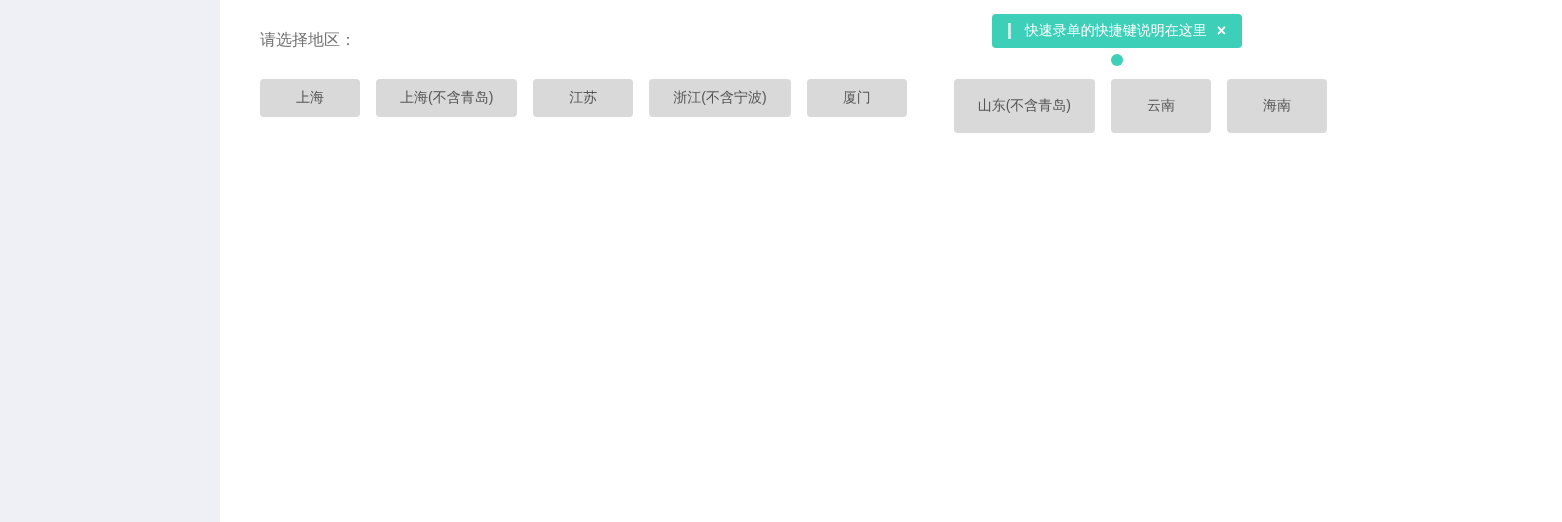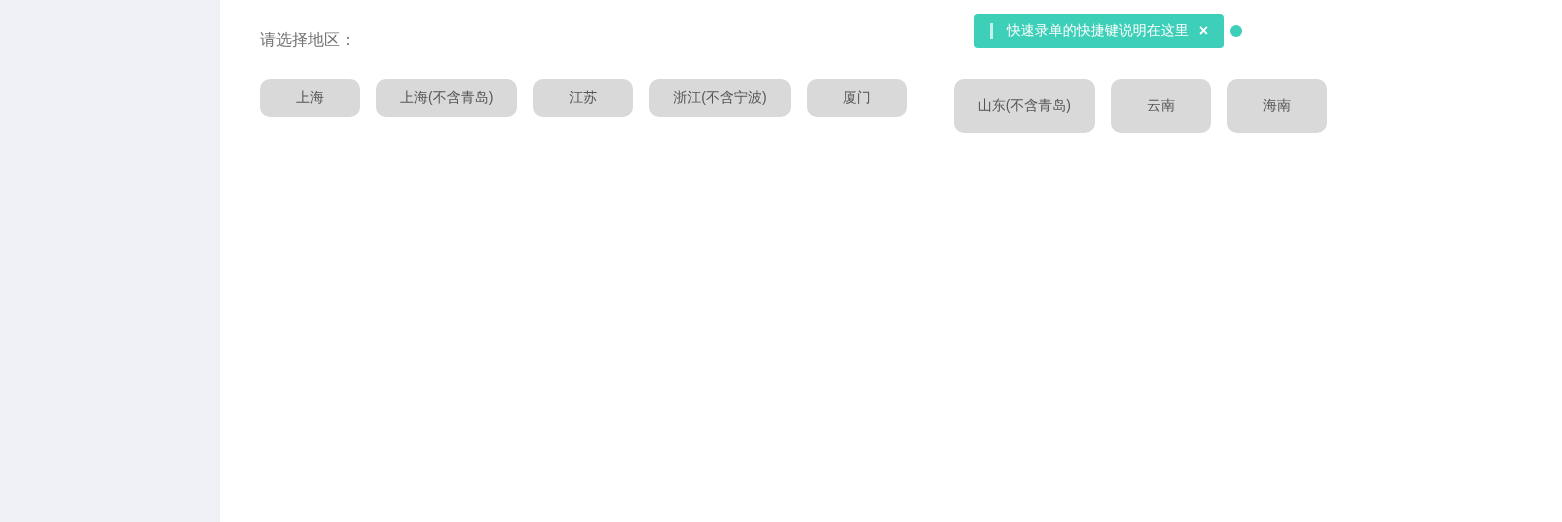--- a/index.html
+++ b/index.html
@@ -45,37 +45,38 @@
 
     .region-grid {
       display: flex;
       flex-wrap: wrap;
       gap: 16px;
     }
 
     .region-btn {
       background: #d9d9d9;
       border: none;
-      border-radius: 10px;
+      border-radius: 4px;
       padding: 10px 24px;
       font-size: 14px;
       color: #555;
       cursor: pointer;
       min-width: 100px;
       text-align: center;
       white-space: nowrap;
     }
 
     .tooltip-container {
       position: absolute;
       top: 14px;
       right: 320px;
       display: flex;
       align-items: center;
       gap: 6px;
+      flex-direction: column;
     }
 
     .tooltip-box {
       background: #3ecfb8;
       color: #fff;
       padding: 8px 16px;
       border-radius: 4px;
       font-size: 14px;
       display: flex;
       align-items: center;

